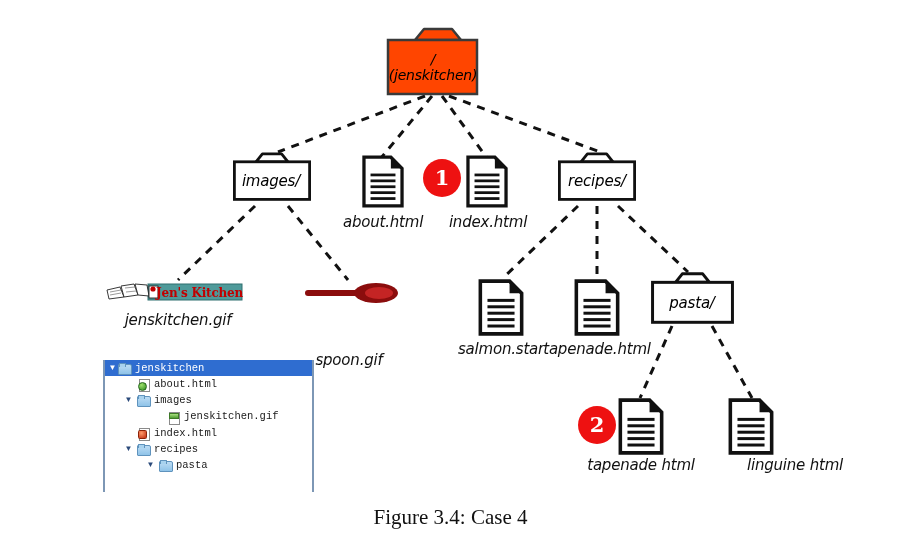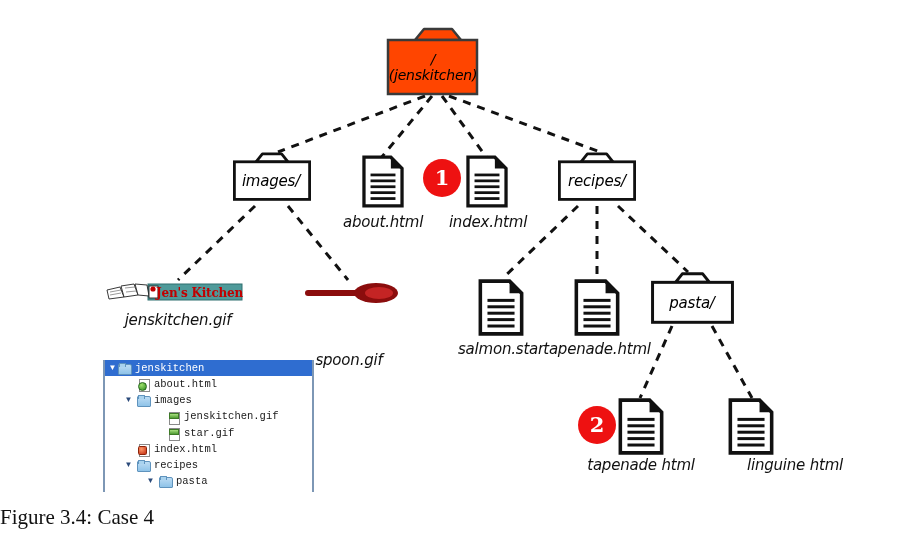--- a/index.html
+++ b/index.html
@@ -175,20 +175,21 @@
   #spoon {
     position: absolute;
     left: 303px; top: 281px;
     width: 96px; height: 26px;
   }
   
   #caption {
     position: absolute;
     left: 0; top: 505px;
     width: 901px;
+    text-align: center;
     font-family: "Liberation Serif", serif;
     font-size: 21px;
     color: #111111;
   }
 </style>
 </head>
 <body>
 
 <div id="stage">
 
@@ -322,25 +323,20 @@
       <span class="spacer" style="width:3px"></span>
       <span class="fico folder"></span>
       <span class="flabel">images</span>
     </div>
     <div class="fr">
       <span class="spacer" style="width:62px"></span>
       <span class="fico page gif"></span>
       <span class="flabel">jenskitchen.gif</span>
     </div>
     <div class="fr">
-      <span class="spacer" style="width:62px"></span>
-      <span class="fico page gif"></span>
-      <span class="flabel">star.gif</span>
-    </div>
-    <div class="fr">
       <span class="spacer" style="width:32px"></span>
       <span class="fico page htmlred"></span>
       <span class="flabel">index.html</span>
     </div>
     <div class="fr">
       <span class="spacer" style="width:18px"></span>
       <span class="tri">▼</span>
       <span class="spacer" style="width:3px"></span>
       <span class="fico folder"></span>
       <span class="flabel">recipes</span>

